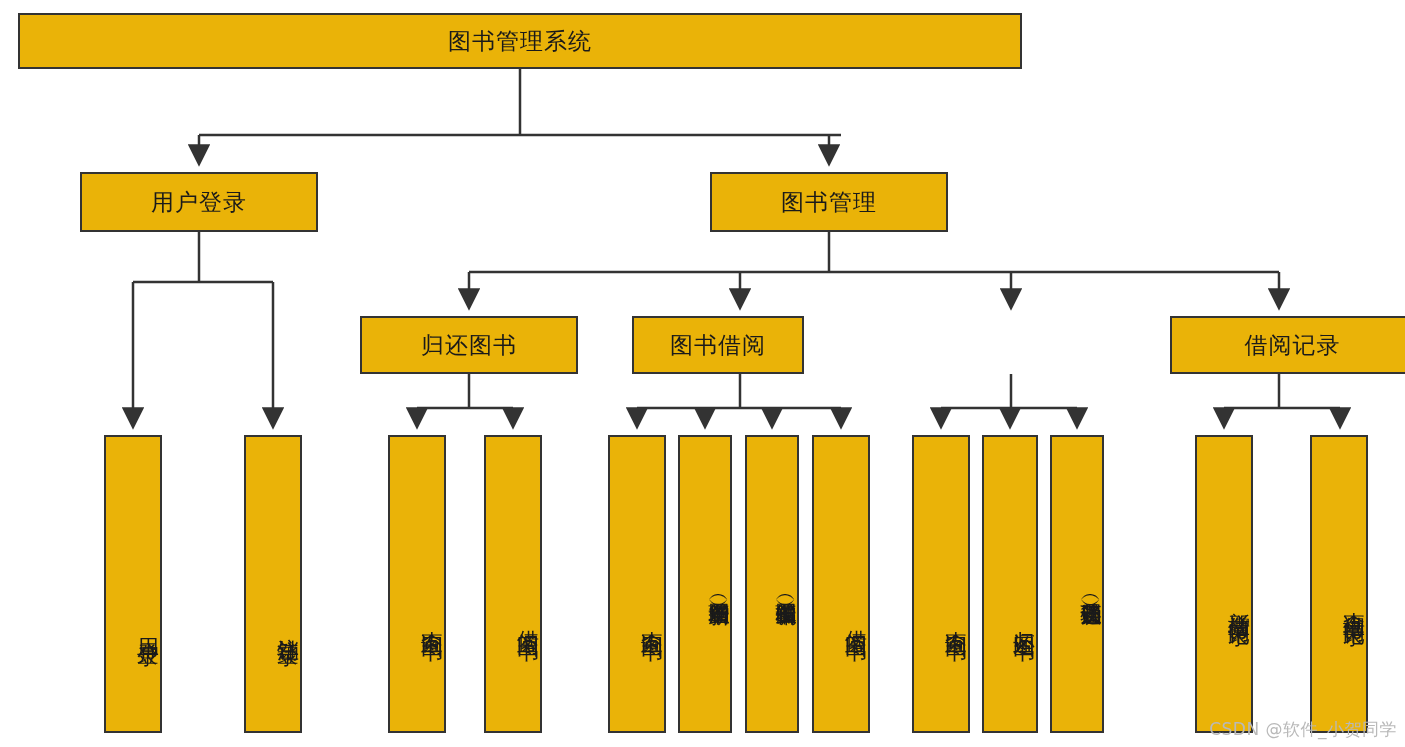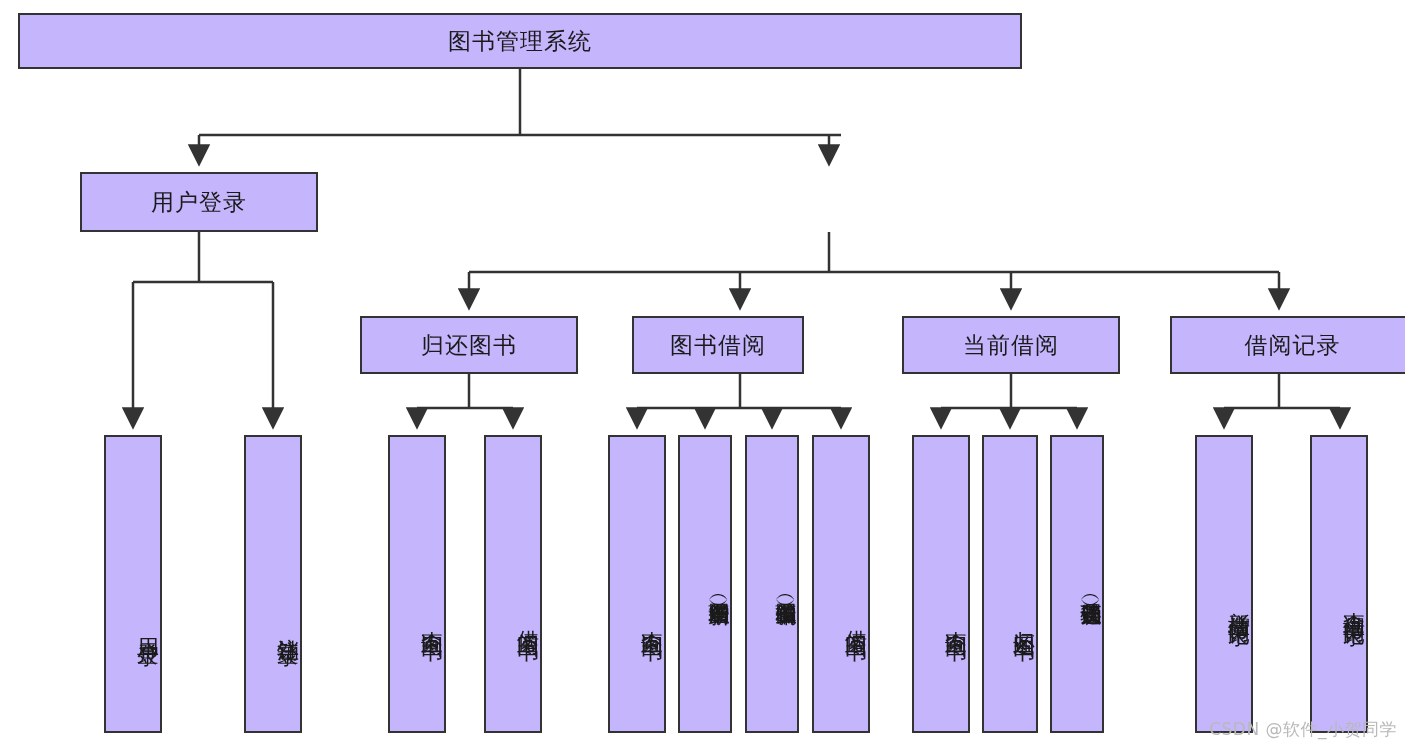--- a/index.html
+++ b/index.html
@@ -21,21 +21,21 @@
     position: absolute;
     left: 0;
     top: 0;
     width: 1405px;
     height: 747px;
   }
   .node-box {
     position: absolute;
     box-sizing: border-box;
     border: 2px solid #333333;
-    background: #c4b5fd;
+    background: #eab308;
     display: flex;
     align-items: center;
     justify-content: center;
     color: #1a1a1a;
   }
   .node-box.horizontal {
     font-size: 23px;
     letter-spacing: 1px;
   }
   .node-box.vertical {
@@ -136,32 +136,32 @@
   </svg>
 
   <div class="node-box horizontal" style="left:18px; top:13px; width:1004px; height:56px;">
     <span>图书管理系统</span>
   </div>
 
   <div class="node-box horizontal" style="left:80px; top:172px; width:238px; height:60px;">
     <span>用户登录</span>
   </div>
 
+  <div class="node-box horizontal" style="left:710px; top:172px; width:238px; height:60px;">
+    <span>图书管理</span>
+  </div>
 
   <div class="node-box horizontal" style="left:360px; top:316px; width:218px; height:58px;">
     <span>归还图书</span>
   </div>
 
   <div class="node-box horizontal" style="left:632px; top:316px; width:172px; height:58px;">
     <span>图书借阅</span>
   </div>
 
-  <div class="node-box horizontal" style="left:902px; top:316px; width:218px; height:58px;">
-    <span>当前借阅</span>
-  </div>
 
   <div class="node-box horizontal" style="left:1170px; top:316px; width:245px; height:58px;">
     <span>借阅记录</span>
   </div>
 
   <div class="node-box vertical" style="left:104px; top:435px; width:58px; height:298px; padding-top:84px;">
     <span class="vlabel">用户登录</span>
   </div>
 
   <div class="node-box vertical" style="left:244px; top:435px; width:58px; height:298px; padding-top:84px;">

